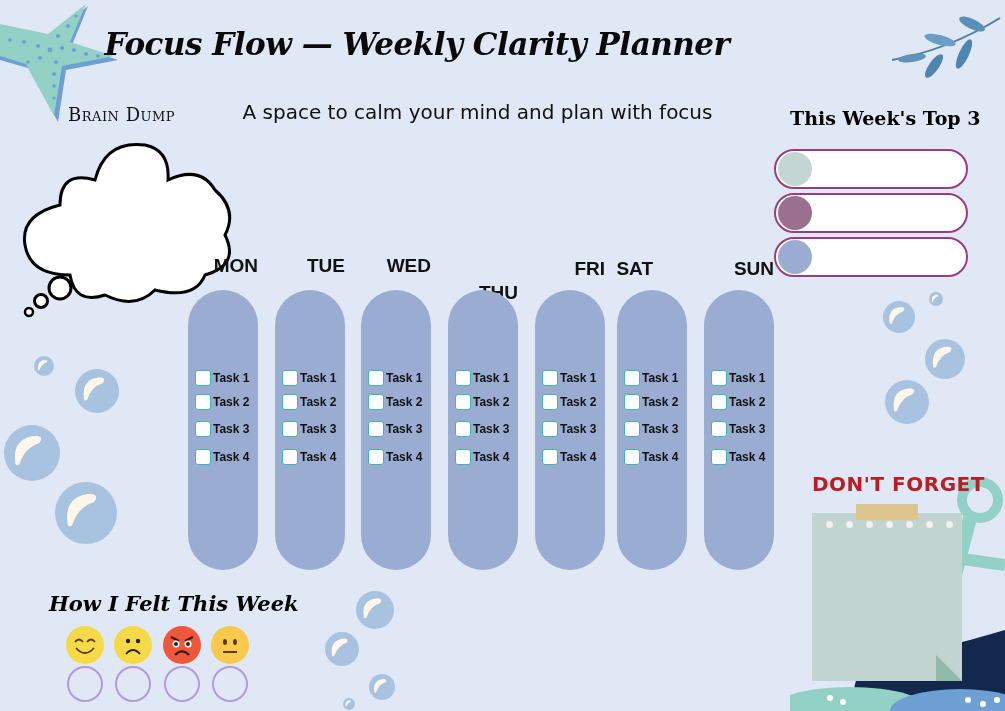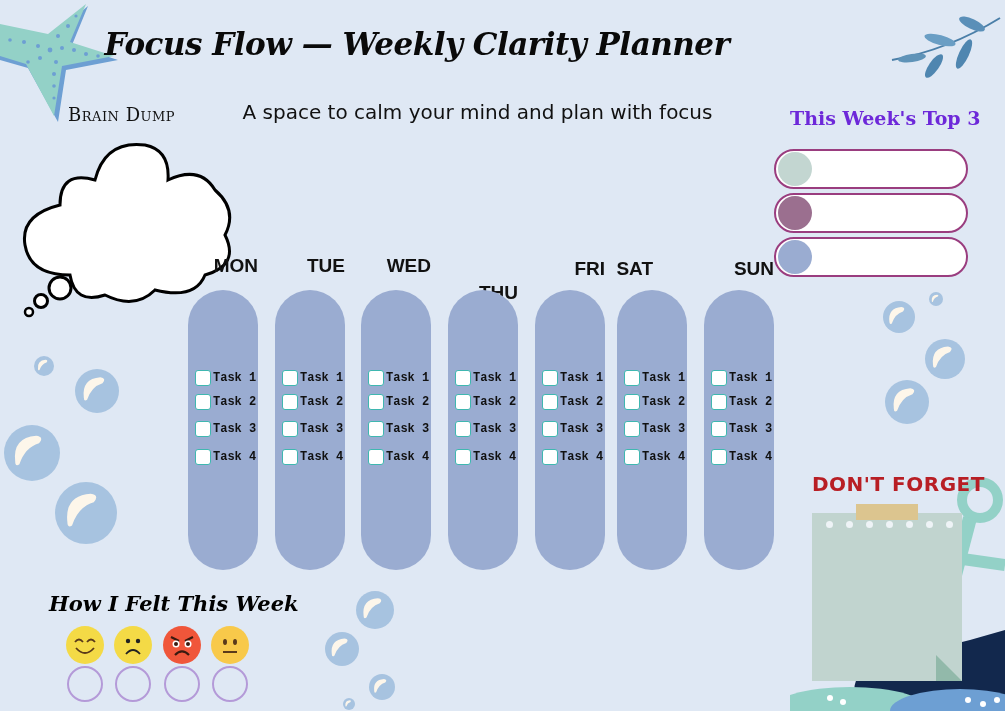--- a/index.html
+++ b/index.html
@@ -1,28 +1,28 @@
 <!DOCTYPE html>
 <html><head>
 <meta charset="utf-8">
 <style>
   html,body{margin:0;padding:0;}
   body{width:1005px;height:711px;background:#dfe8f4;position:relative;overflow:hidden;font-family:"DejaVu Sans",sans-serif;}
   .abs{position:absolute;}
   .title{left:0;width:834px;top:26px;text-align:center;font-family:"DejaVu Serif",serif;font-style:italic;font-weight:bold;font-size:31px;color:#0a0a0a;letter-spacing:-0.5px;}
   .subtitle{left:0;width:955px;top:64px;text-align:center;font-family:"DejaVu Sans",sans-serif;font-size:20px;color:#111;margin-top:36px;}
   .brain-title{left:68px;top:104px;font-family:"DejaVu Serif",serif;font-size:18px;font-variant:small-caps;color:#111;letter-spacing:0.5px;}
-  .top3-title{left:790px;top:107px;font-family:"DejaVu Serif",serif;font-weight:bold;font-size:19px;color:#6d28d9;}
+  .top3-title{left:790px;top:107px;font-family:"DejaVu Serif",serif;font-weight:bold;font-size:19px;color:#000000;}
   .top3-item{left:774px;width:190px;height:36px;border:2px solid #9a3d7f;border-radius:20px;background:#fff;}
   .top3-dot{position:absolute;left:2px;top:1px;width:34px;height:34px;border-radius:50%;}
   .day-label{font-family:"Liberation Sans",sans-serif;font-weight:bold;font-size:19px;color:#111;text-align:right;width:70px;}
   .day-col{width:70px;height:280px;top:290px;border-radius:35px;background:#9aacd1;}
   .task{position:absolute;left:7px;height:18px;display:flex;align-items:center;}
   .cb{width:14px;height:14px;border:1.5px solid #3fb7b0;border-radius:3px;background:#fff;margin-right:2px;}
-  .task-label{font-family:Liberation Mono, monospace;font-weight:bold;font-size:12px;color:#111;}
+  .task-label{font-family:Liberation Sans, sans-serif;font-weight:bold;font-size:12px;color:#111;}
   .dont-forget{left:812px;top:472px;font-family:"DejaVu Sans",sans-serif;font-weight:bold;font-size:20px;color:#b81e24;letter-spacing:0.5px;}
   .note{left:812px;top:513px;width:150px;height:168px;background:#c1d4cf;}
   .felt-title{left:49px;top:591px;font-family:"DejaVu Serif",serif;font-style:italic;font-weight:bold;font-size:21px;color:#000000;}
   .emoji{width:38px;height:38px;border-radius:50%;top:626px;}
   .ring{width:32px;height:32px;border-radius:50%;border:2px solid #b49ad8;top:666px;}
 </style>
 </head>
 <body>
 
 <svg class="abs" style="left:0;top:0" width="125" height="125" viewBox="0 0 125 125">

